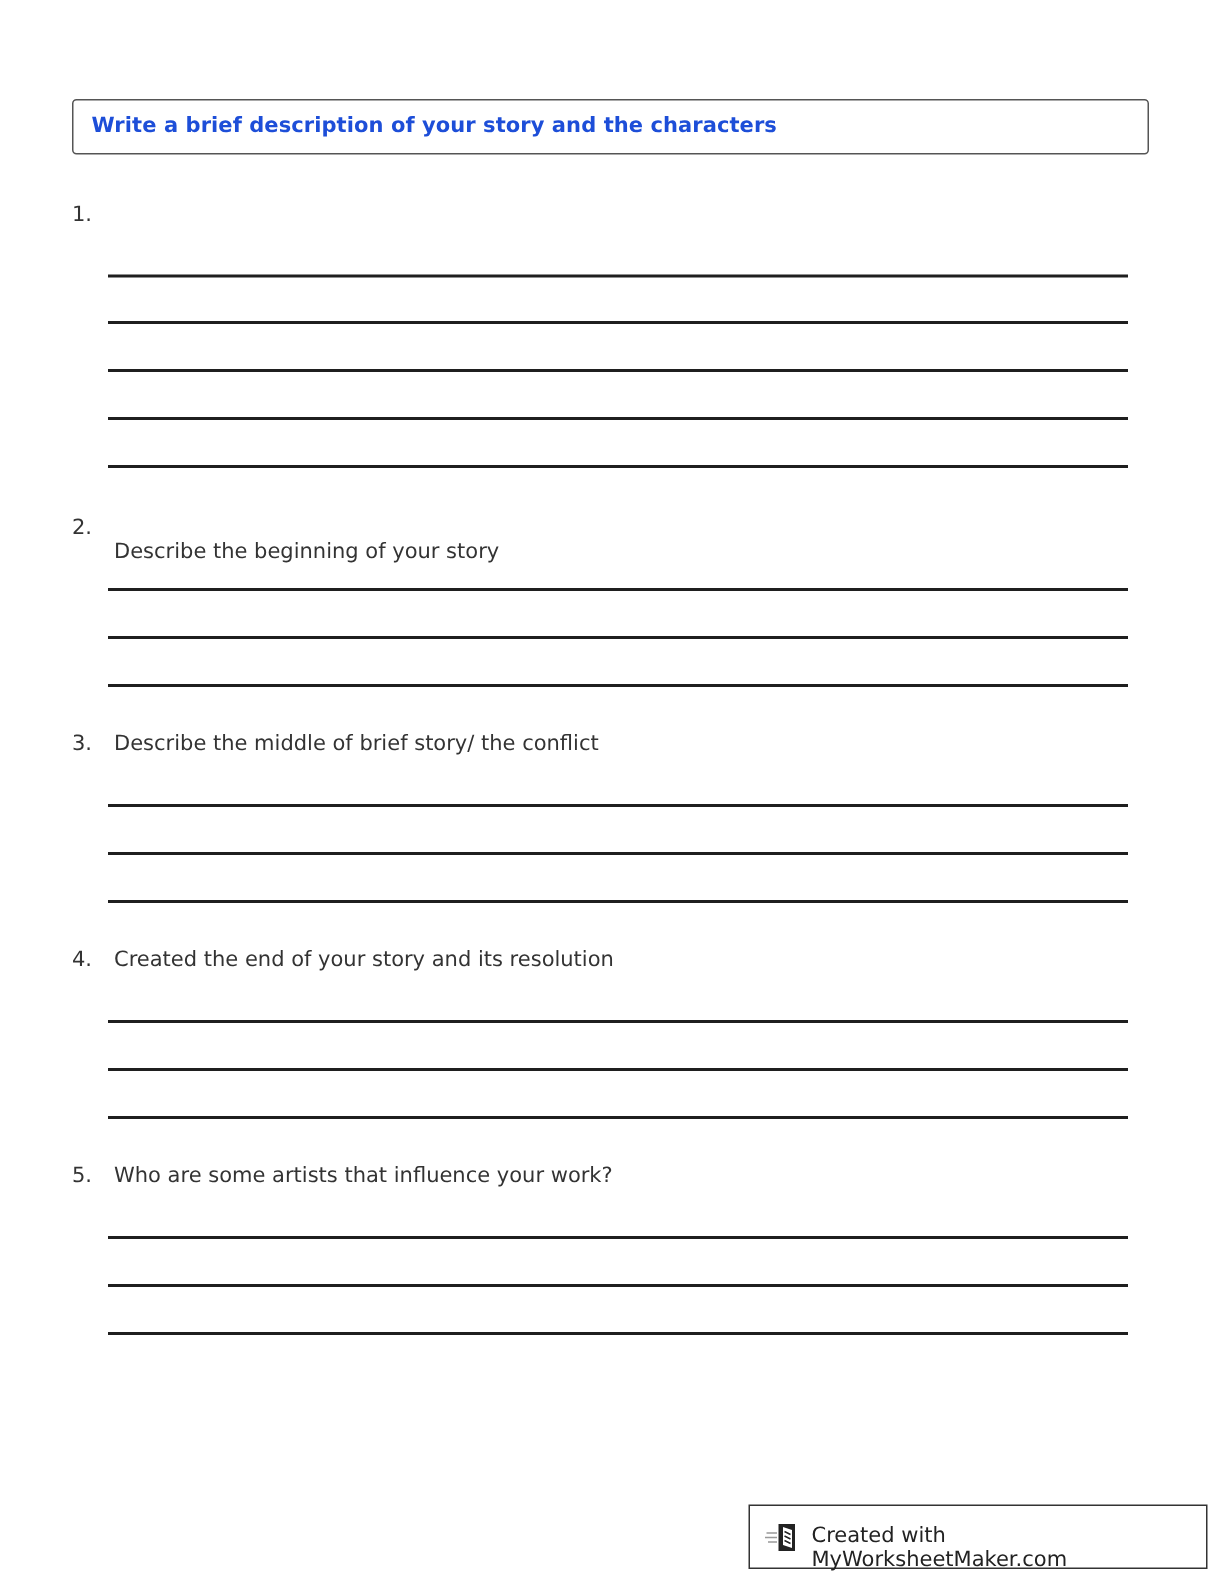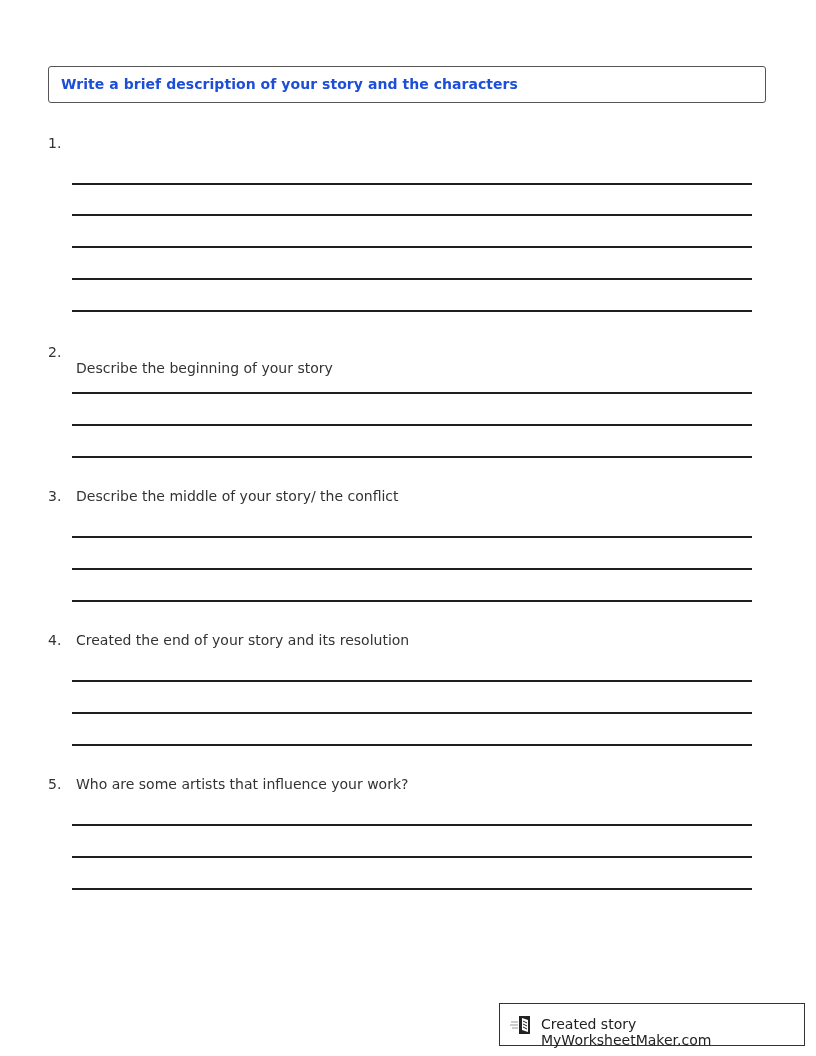--- a/index.html
+++ b/index.html
@@ -32,21 +32,21 @@
 <div class="line" style="top:278px;"></div>
 <div class="line" style="top:310px;"></div>
 
 <span class="q-num" style="top:344px;">2.</span>
 <span class="q-text" style="top:360px;">Describe the beginning of your story</span>
 <div class="line" style="top:392px;"></div>
 <div class="line" style="top:424px;"></div>
 <div class="line" style="top:456px;"></div>
 
 <span class="q-num" style="top:488px;">3.</span>
-<span class="q-text" style="top:488px;">Describe the middle of your story/ the conflict</span>
+<span class="q-text" style="top:488px;">Describe the middle of brief story/ the conflict</span>
 <div class="line" style="top:536px;"></div>
 <div class="line" style="top:568px;"></div>
 <div class="line" style="top:600px;"></div>
 
 <span class="q-num" style="top:632px;">4.</span>
 <span class="q-text" style="top:632px;">Created the end of your story and its resolution</span>
 <div class="line" style="top:680px;"></div>
 <div class="line" style="top:712px;"></div>
 <div class="line" style="top:744px;"></div>
 
@@ -60,14 +60,14 @@
   <span class="footer-icon">
     <svg width="24" height="20" viewBox="0 0 24 20">
       <line x1="1" y1="7" x2="8" y2="7" stroke="#999" stroke-width="1"></line>
       <line x1="0" y1="10" x2="8" y2="10" stroke="#999" stroke-width="1"></line>
       <line x1="2" y1="13" x2="8" y2="13" stroke="#999" stroke-width="1"></line>
       <path d="M9 1 L20 1 L20 19 L9 19 Z" fill="#222"></path>
       <path d="M12 3 L18 5 L18 17 L12 15 Z" fill="#fff"></path>
       <path d="M13 6 L17 8 M13 9 L17 11 M13 12 L17 14" stroke="#222" stroke-width="1"></path>
     </svg>
   </span>
-  <span class="footer-text">Created story MyWorksheetMaker.com</span>
+  <span class="footer-text">Created with MyWorksheetMaker.com</span>
 </div>
 
 </body></html>

